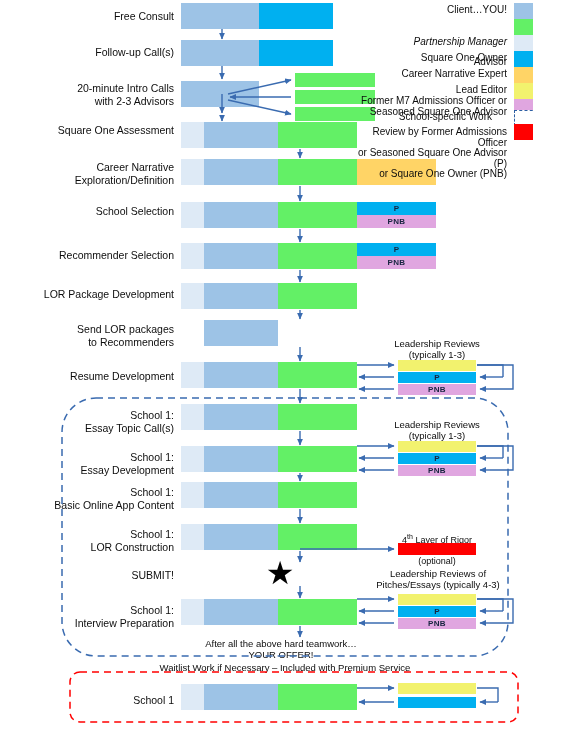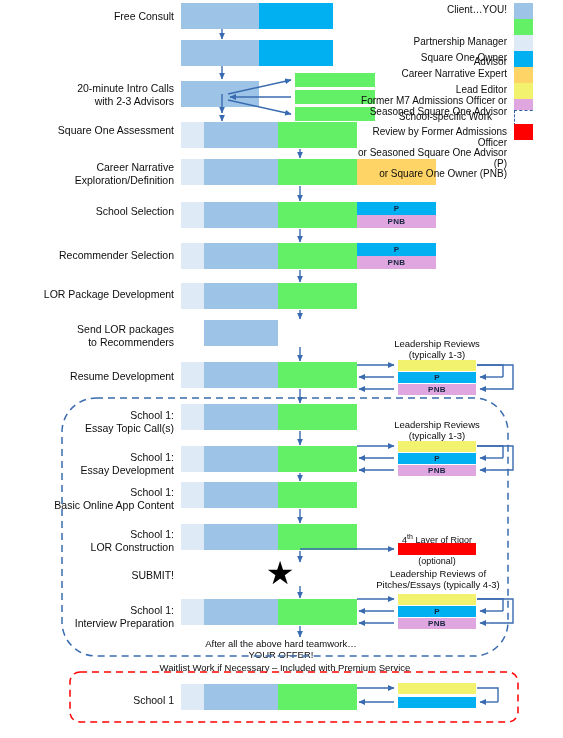--- a/index.html
+++ b/index.html
@@ -70,20 +70,21 @@
     color:#000000;
   }
   .sup{font-size:7px;vertical-align:super;}
 </style>
 </head>
 <body>
 
 <div id="stage">
 
   <div class="rowlabel" style="left:30px;top:10px;width:144px;">Free Consult</div>
+  <div class="rowlabel" style="left:30px;top:46px;width:144px;">Follow-up Call(s)</div>
   <div class="rowlabel" style="left:30px;top:82px;width:144px;text-align:right;">20-minute Intro Calls
 with 2-3 Advisors</div>
   <div class="rowlabel" style="left:20px;top:124px;width:154px;">Square One Assessment</div>
   <div class="rowlabel" style="left:30px;top:161px;width:144px;">Career Narrative
 Exploration/Definition</div>
   <div class="rowlabel" style="left:30px;top:205px;width:144px;">School Selection</div>
   <div class="rowlabel" style="left:20px;top:249px;width:154px;">Recommender Selection</div>
   <div class="rowlabel" style="left:10px;top:288px;width:164px;">LOR Package Development</div>
   <div class="rowlabel" style="left:30px;top:323px;width:144px;">Send LOR packages
 to Recommenders</div>
@@ -206,21 +207,21 @@
   <div class="bar" style="left:278px;top:684px;width:79px;background:#63F066;"></div>
   <div class="bar" style="left:398px;top:683px;width:78px;height:11px;background:#F2F26E;"></div>
   <div class="bar" style="left:398px;top:697px;width:78px;height:11px;background:#00B0F0;"></div>
 
   <div class="legend-label" style="left:370px;top:5px;width:137px;">Client…YOU!</div>
   <div class="legend-swatch" style="left:514px;top:3px;background:#9DC3E6;"></div>
 
   <div class="legend-label" style="left:370px;top:21px;width:137px;margin-top:36px;">Advisor</div>
   <div class="legend-swatch" style="left:514px;top:19px;background:#63F066;"></div>
 
-  <div class="legend-label" style="left:370px;top:37px;width:137px;">Partnership Manager</div>
+  <div class="legend-label" style="left:370px;top:37px;width:137px;font-style:italic;">Partnership Manager</div>
   <div class="legend-swatch" style="left:514px;top:35px;background:#DEEAF6;"></div>
 
   <div class="legend-label" style="left:370px;top:53px;width:137px;">Square One Owner</div>
   <div class="legend-swatch" style="left:514px;top:51px;background:#00B0F0;"></div>
 
   <div class="legend-label" style="left:370px;top:69px;width:137px;">Career Narrative Expert</div>
   <div class="legend-swatch" style="left:514px;top:67px;background:#FFD466;"></div>
 
   <div class="legend-label" style="left:370px;top:85px;width:137px;">Lead Editor</div>
   <div class="legend-swatch" style="left:514px;top:83px;background:#F2F26E;"></div>

